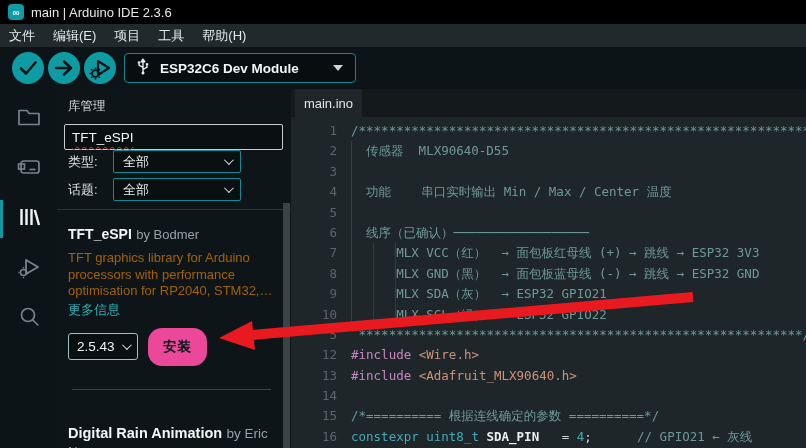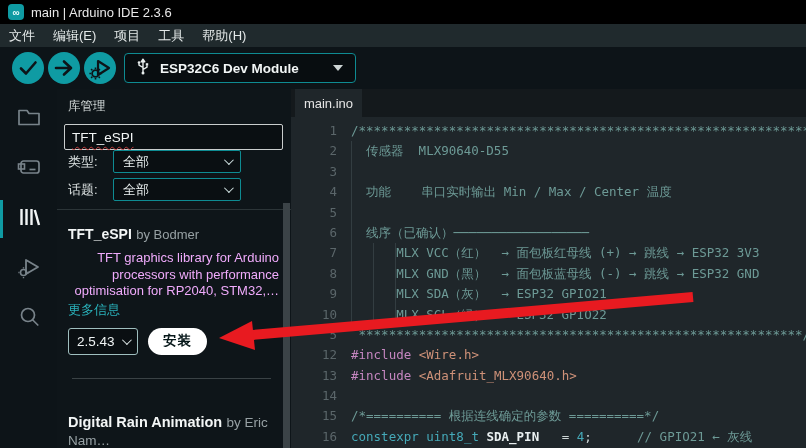--- a/index.html
+++ b/index.html
@@ -47,28 +47,28 @@
   .filter-label { width:45px; color:#dbe1e1; font-size:13px; margin-left:4px; }
   .filter-sel { width:128px; height:23px; background:#0a0f12; border:1px solid #0e8b92; border-radius:2px;
                 display:flex; align-items:center; padding:0 9px; }
   .filter-val { color:#eaf0f0; font-size:13px; }
   .chev { width:7px; height:7px; border-right:1.6px solid #cfe0e0; border-bottom:1.6px solid #cfe0e0;
           transform:rotate(45deg) translateY(-2px); margin-left:auto; }
   .results-divider { margin:8px -8px 0 -7px; border-top:1px solid #2b3437; }
   .lib-entry1 { padding:15px 4px 0 4px; }
   .lib-name { color:#f3f6f6; font-size:14px; font-weight:bold; }
   .lib-author { color:#97a1a4; font-size:13px; }
-  .lib-desc { margin-top:7px; max-width:214px; color:#f0abfc; font-size:13px; line-height:16.5px;text-align:right; }
+  .lib-desc { margin-top:7px; max-width:214px; color:#a16207; font-size:13px; line-height:16.5px; }
   .lib-link { margin-top:1px; color:#2ab3bc; font-size:13px; cursor:pointer; }
   .lib-controls { margin-top:9px; display:flex; align-items:center; }
   .ver-sel { width:70px; height:27px; background:#0a0f12; border:1px solid #9fbebe; border-radius:3px;
              display:flex; align-items:center; padding:0 8px; }
   .ver-val { color:#f0f4f4; font-size:13.5px; }
   .ver-sel .chev { border-color:#d8e2e2; }
-  .install-btn { margin-left:10px; width:59px; height:27px; border:none; border-radius:14px; background:#ffffff;
+  .install-btn { margin-left:10px; width:59px; height:38px; border:none; border-radius:14px; background:#ec4899;
                  color:#07181a; font-size:13.5px; font-weight:bold; font-family:Liberation Serif, serif;
                  letter-spacing:1px; cursor:pointer; }
   .entry-divider { margin:23px 8px 0 4px; border-top:1px solid #3a4245; }
   .lib-entry2 { padding:34px 4px 0 4px; max-width:218px; }
   .lib-name2 { color:#f3f6f6; font-size:14.5px; font-weight:bold; }
   .lib-author2 { color:#97a1a4; font-size:13.5px; }
   .panel-scrollbar { position:absolute; right:1px; top:114px; width:7px; height:245px; background:#3b4347; }
 
   
   .editor { position:absolute; left:291px; top:89px; width:515px; height:359px; background:#14191c; }

